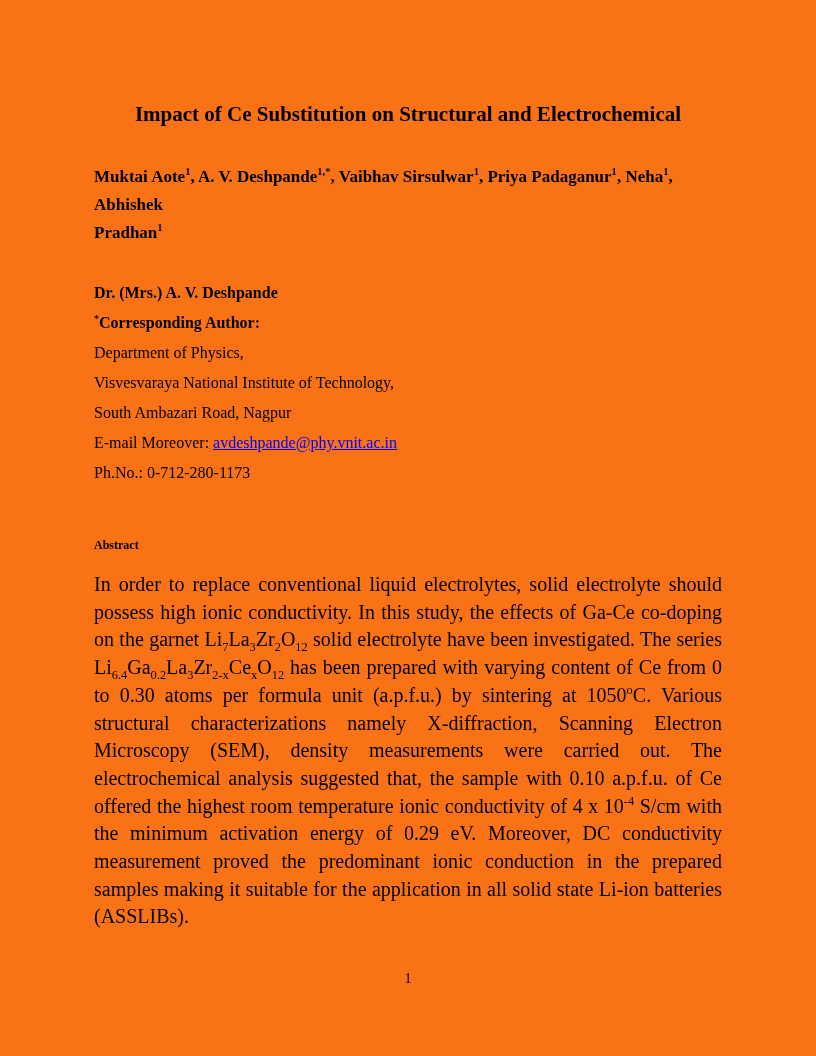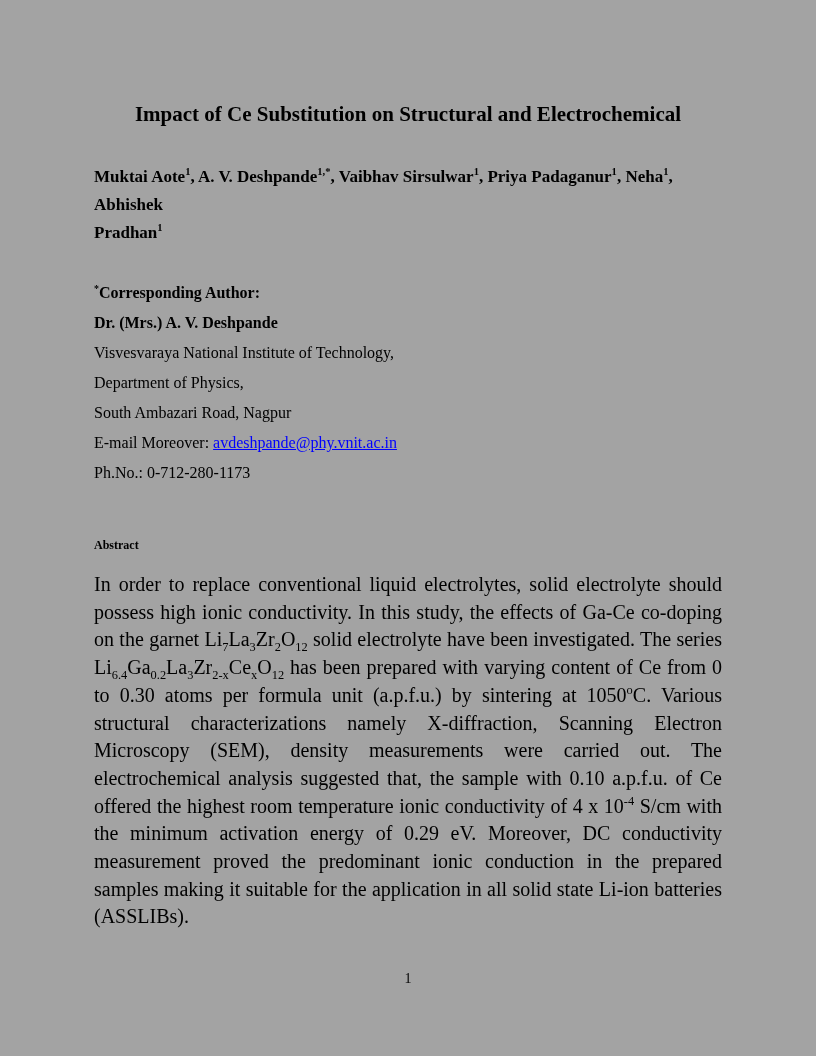--- a/index.html
+++ b/index.html
@@ -1,20 +1,20 @@
 <!DOCTYPE html>
 <html style="--link-color: #0000FF;"><head>
 <meta charset="utf-8">
 <style>
   * { margin: 0; padding: 0; box-sizing: border-box; }
   html, body { background: #ffffff; }
   .page {
     width: 816px;
     height: 1056px;
-    background: #a3a3a3;
+    background: #f97316;
     position: relative;
     overflow: hidden;
     font-family: "Liberation Serif", "DejaVu Serif", serif;
     color: #000000;
     margin: 0 auto;
   }
   .content {
     width: 628px;
     margin: 0 auto;
   }
@@ -90,24 +90,24 @@
       <div>Impact of Ce Substitution on Structural and Electrochemical</div>
     </h1>
 
     <div class="authors">
       <div>Muktai Aote<sup>1</sup>, A. V. Deshpande<sup>1,*</sup>, Vaibhav Sirsulwar<sup>1</sup>, Priya Padaganur<sup>1</sup>, Neha<sup>1</sup>, Abhishek</div>
       <div>Pradhan<sup>1</sup></div>
     </div>
 
 
     <div class="corresponding">
+      <p class="bold">Dr. (Mrs.) A. V. Deshpande</p>
       <p class="bold"><sup>*</sup>Corresponding Author:</p>
-      <p class="bold">Dr. (Mrs.) A. V. Deshpande</p>
+      <p>Department of Physics,</p>
       <p>Visvesvaraya National Institute of Technology,</p>
-      <p>Department of Physics,</p>
       <p>South Ambazari Road, Nagpur</p>
       <p><span>E-mail Moreover: </span><a href="#" class="email-link">avdeshpande@phy.vnit.ac.in</a></p>
       <p>Ph.No.: 0-712-280-1173</p>
     </div>
 
     <div class="abstract-heading">Abstract</div>
     <div class="abstract-body">In order to replace conventional liquid electrolytes, solid electrolyte should possess high ionic conductivity. In this study, the effects of Ga-Ce co-doping on the garnet Li<sub>7</sub>La<sub>3</sub>Zr<sub>2</sub>O<sub>12</sub> solid electrolyte have been investigated. The series Li<sub>6.4</sub>Ga<sub>0.2</sub>La<sub>3</sub>Zr<sub>2-x</sub>Ce<sub>x</sub>O<sub>12</sub> has been prepared with varying content of Ce from 0 to 0.30 atoms per formula unit (a.p.f.u.) by sintering at 1050<sup>o</sup>C. Various structural characterizations namely X-diffraction, Scanning Electron Microscopy (SEM), density measurements were carried out. The electrochemical analysis suggested that, the sample with 0.10 a.p.f.u. of Ce offered the highest room temperature ionic conductivity of 4 x 10<sup>-4</sup> S/cm with the minimum activation energy of 0.29 eV. Moreover, DC conductivity measurement proved the predominant ionic conduction in the prepared samples making it suitable for the application in all solid state Li-ion batteries (ASSLIBs).</div>
 
   </div>
 

